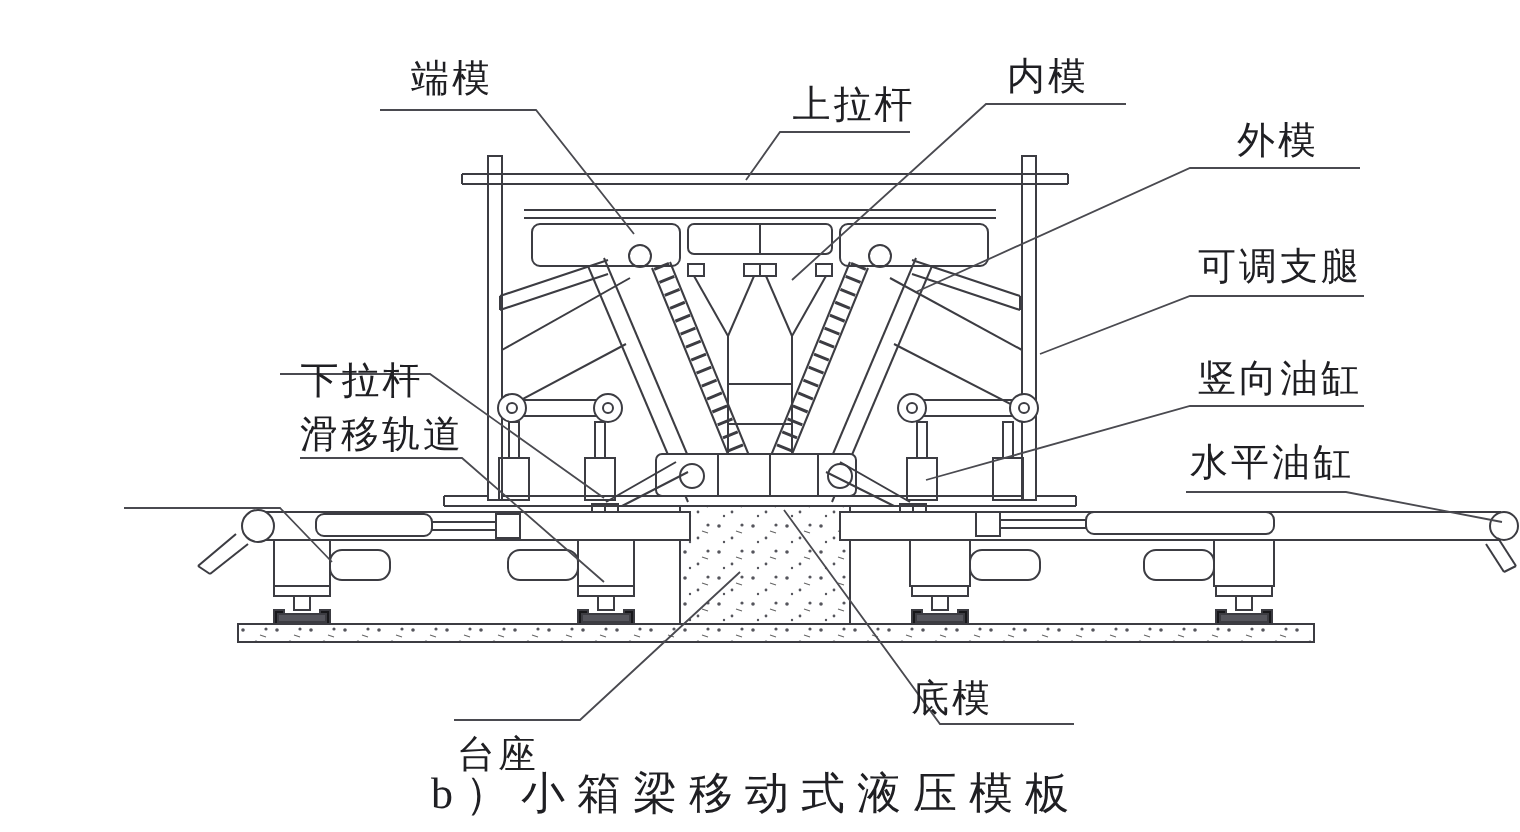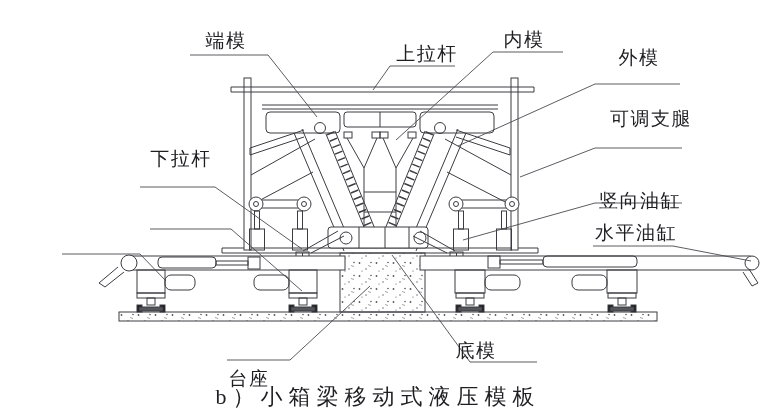--- a/index.html
+++ b/index.html
@@ -254,23 +254,24 @@
     <polyline points="150,229 231,229 302,291"></polyline>
     <polyline points="62,254 140,254 166,281"></polyline>
     <polyline points="227,360 290,360 370,286"></polyline>
     <polyline points="537,362 470,362 392,255"></polyline>
   </g>
 </svg>
 
   <span class="lbl" style="left:226px; top:40px;">端模</span>
   <span class="lbl" style="left:427px; top:53px;">上拉杆</span>
   <span class="lbl" style="left:524px; top:39px;">内模</span>
-  <span class="lbl" style="left:639px; top:57px;">外模</span>
-  <span class="lbl" style="left:640px; top:118px;margin-left:11px;">可调支腿</span>
-  <span class="lbl" style="left:640px; top:200px;">竖向油缸</span>
+  <span class="lbl" style="left:639px; top:71px;">外模</span>
+  <span class="lbl" style="left:640px; top:134px;">可调支腿</span>
+  <span class="lbl" style="left:640px; top:190px;">竖向油缸</span>
   <span class="lbl" style="left:636px; top:232px;">水平油缸</span>
-  <span class="lbl" style="left:181px; top:158px;">下拉杆</span>
+  <span class="lbl" style="left:181px; top:191px;">下拉杆</span>
+  <span class="lbl" style="left:191px; top:218px;">滑移轨道</span>
   <span class="lbl" style="left:249px; top:350px;margin-top:28px;">台座</span>
   <span class="lbl" style="left:476px; top:350px;">底模</span>
 
   <span class="caption" style="left:378px; top:397px;">b）小箱梁移动式液压模板</span>
 
 </div>
 
 </body></html>

